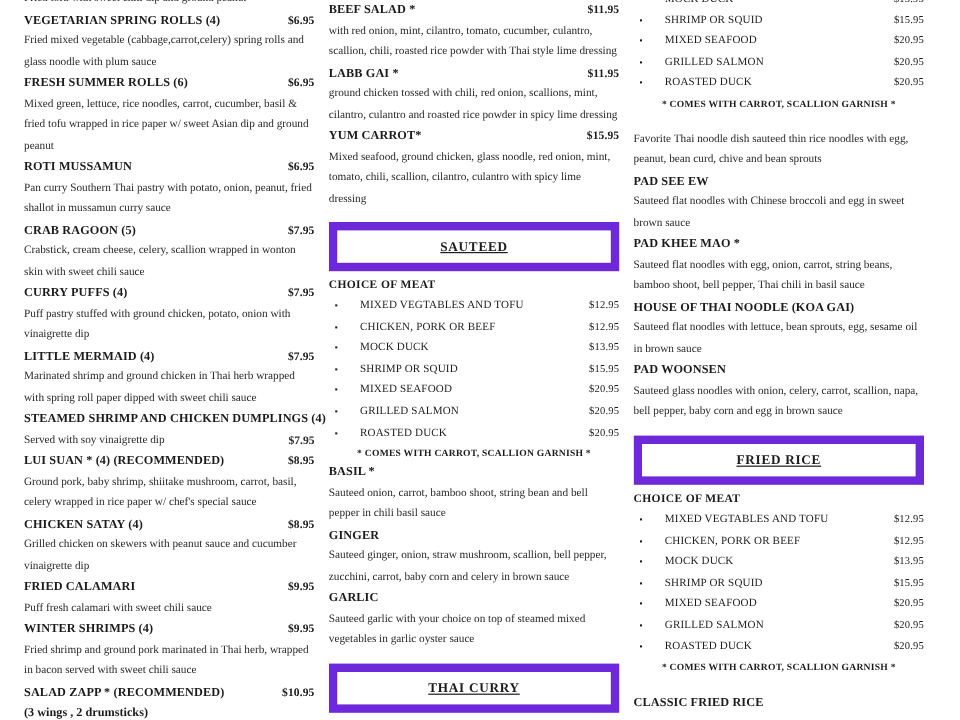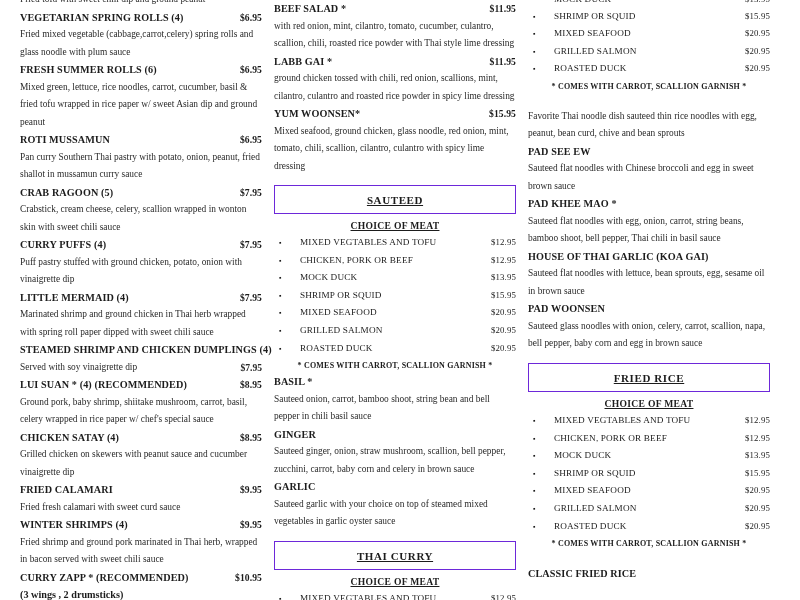--- a/index.html
+++ b/index.html
@@ -60,38 +60,36 @@
     padding-left: 6px;
   }
   .head-cont {
     font-weight: bold;
     font-size: 10.2px;
     line-height: 17.5px;
   }
 
   
   .sect-box {
-    border: 1px solid #6d28d9;
+    border: 7px solid #6d28d9;
     margin: 10px 0 6px 0;
     padding: 4px 0 5px 0;
     text-align: center;
     box-sizing: border-box;
   }
   .sect-box .lbl {
     font-weight: bold;
     font-size: 11px;
     letter-spacing: 0.6px;
     text-decoration: underline;
   }
   .choice-hdr {
-    text-align: center;
     font-weight: bold;
     font-size: 9.6px;
     letter-spacing: 0.3px;
-    text-decoration: underline;
     margin: 4px 0 3px 0;
   }
   .meat-list { margin: 0; padding: 0; list-style: none; }
   .meat-row {
     display: flex;
     align-items: baseline;
     font-size: 9.2px;
     line-height: 16.6px;
     letter-spacing: 0.15px;
   }
@@ -188,32 +186,32 @@
             <span class="nm">CHICKEN SATAY (4)</span>
             <span class="pr">$8.95</span>
           </div>
           <div class="item-sub">Grilled chicken on skewers with peanut sauce and cucumber vinaigrette dip</div>
         </div>
         <div class="menu-item">
           <div class="item-head">
             <span class="nm">FRIED CALAMARI</span>
             <span class="pr">$9.95</span>
           </div>
-          <div class="item-sub">Fried fresh calamari with sweet curd sauce</div>
+          <div class="item-sub">Puff fresh calamari with sweet chili sauce</div>
         </div>
         <div class="menu-item">
           <div class="item-head">
             <span class="nm">WINTER SHRIMPS (4)</span>
             <span class="pr">$9.95</span>
           </div>
           <div class="item-sub">Fried shrimp and ground pork marinated in Thai herb, wrapped in bacon served with sweet chili sauce</div>
         </div>
         <div class="menu-item">
           <div class="item-head">
-            <span class="nm">CURRY ZAPP * (RECOMMENDED)</span>
+            <span class="nm">SALAD ZAPP * (RECOMMENDED)</span>
             <span class="pr">$10.95</span>
           </div>
           <div class="head-cont">(3 wings , 2 drumsticks)</div>
         </div>
       </div>
 
   </div>
 
   <div class="col col-2">
     <div id="col2-salads">
@@ -226,21 +224,21 @@
         </div>
         <div class="menu-item">
           <div class="item-head">
             <span class="nm">LABB GAI *</span>
             <span class="pr">$11.95</span>
           </div>
           <div class="item-sub">ground chicken tossed with chili, red onion, scallions, mint, cilantro, culantro and roasted rice powder in spicy lime dressing</div>
         </div>
         <div class="menu-item">
           <div class="item-head">
-            <span class="nm">YUM WOONSEN*</span>
+            <span class="nm">YUM CARROT*</span>
             <span class="pr">$15.95</span>
           </div>
           <div class="item-sub">Mixed seafood, ground chicken, glass noodle, red onion, mint, tomato, chili, scallion, cilantro, culantro with spicy lime dressing</div>
         </div>
       </div>
 
     <div class="sect-box">
       <span class="lbl">SAUTEED</span>
     </div>
     <div class="choice-hdr">CHOICE OF MEAT</div>
@@ -363,21 +361,21 @@
           <div class="item-sub">Sauteed flat noodles with Chinese broccoli and egg in sweet brown sauce</div>
         </div>
         <div class="menu-item">
           <div class="item-head">
             <span class="nm">PAD KHEE MAO *</span>
           </div>
           <div class="item-sub">Sauteed flat noodles with egg, onion, carrot, string beans, bamboo shoot, bell pepper, Thai chili in basil sauce</div>
         </div>
         <div class="menu-item">
           <div class="item-head">
-            <span class="nm">HOUSE OF THAI GARLIC (KOA GAI)</span>
+            <span class="nm">HOUSE OF THAI NOODLE (KOA GAI)</span>
           </div>
           <div class="item-sub">Sauteed flat noodles with lettuce, bean sprouts, egg, sesame oil in brown sauce</div>
         </div>
         <div class="menu-item">
           <div class="item-head">
             <span class="nm">PAD WOONSEN</span>
           </div>
           <div class="item-sub">Sauteed glass noodles with onion, celery, carrot, scallion, napa, bell pepper, baby corn and egg in brown sauce</div>
         </div>
       </div>

